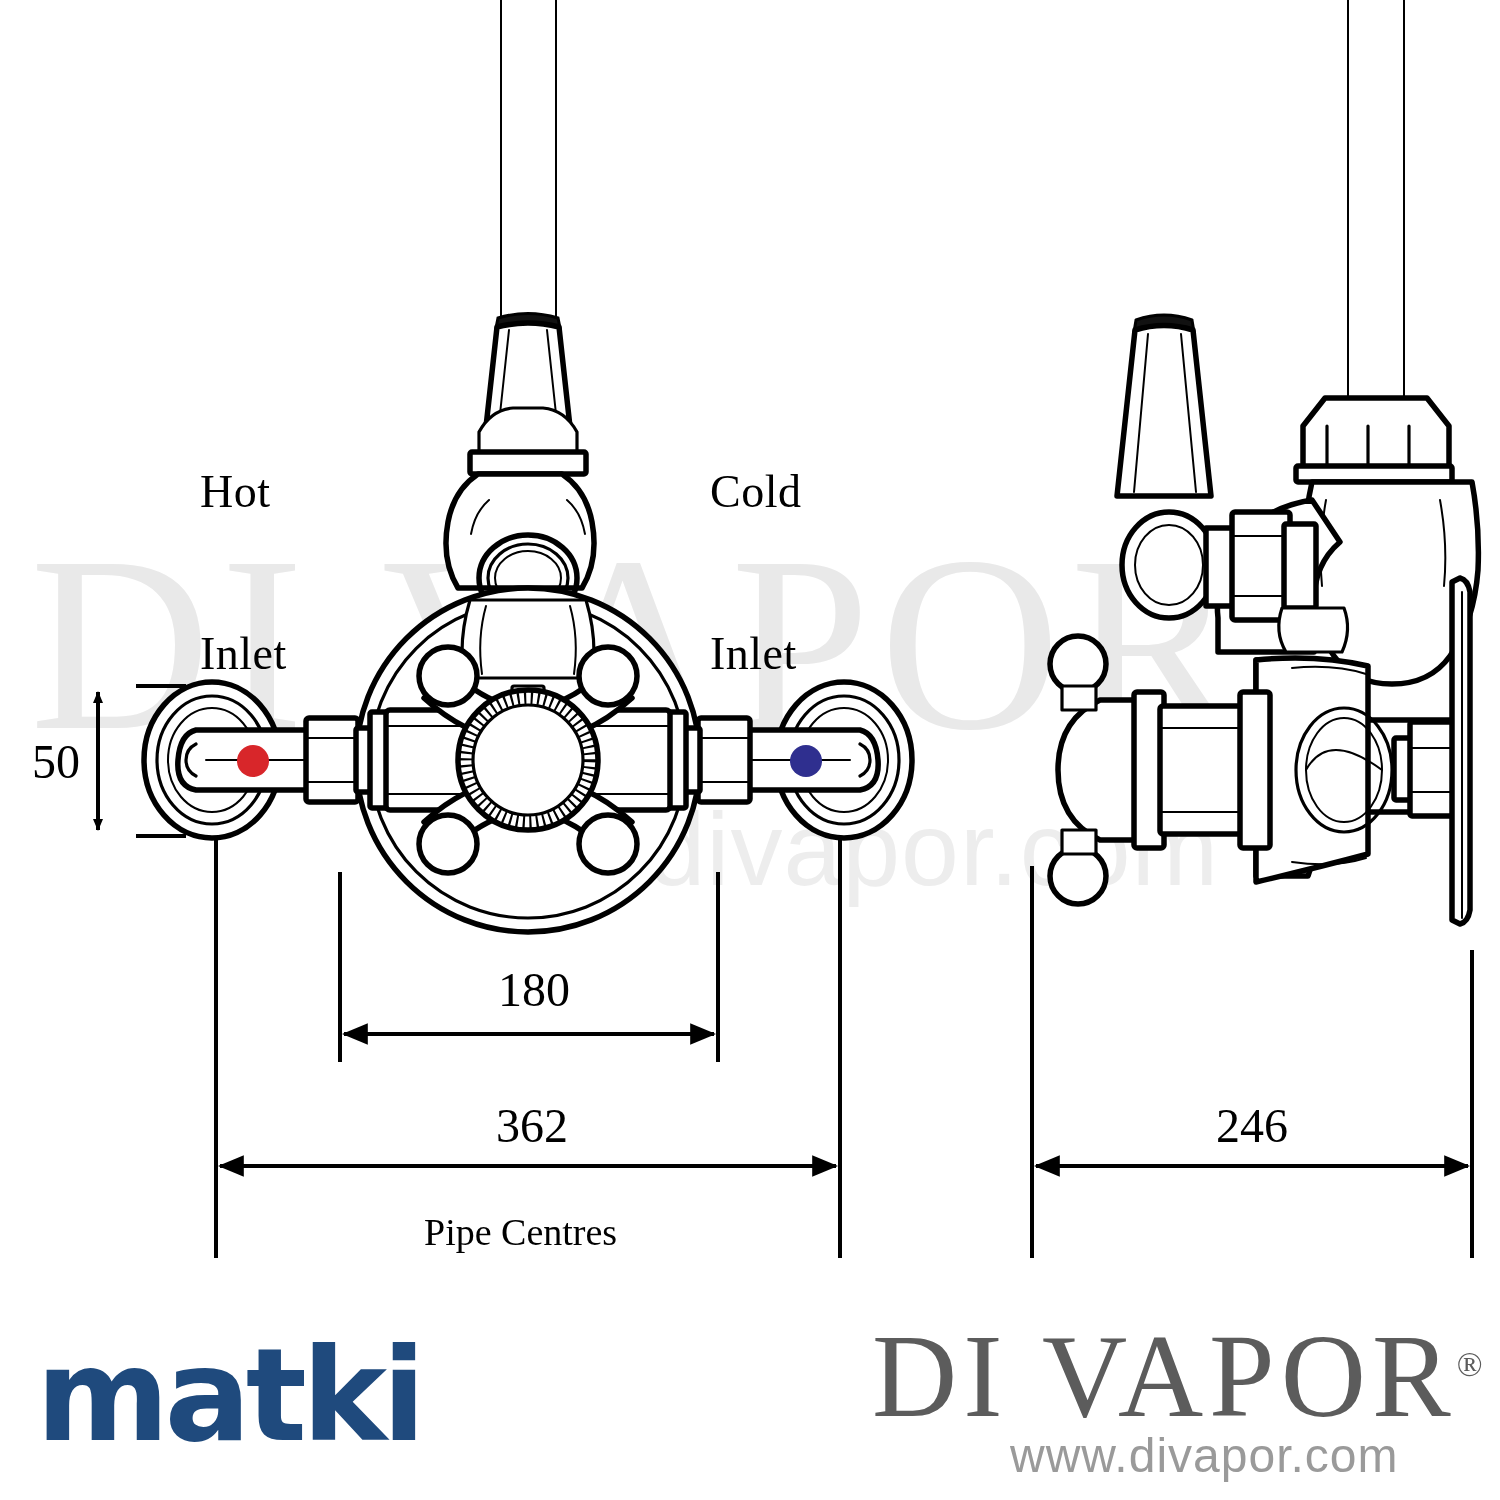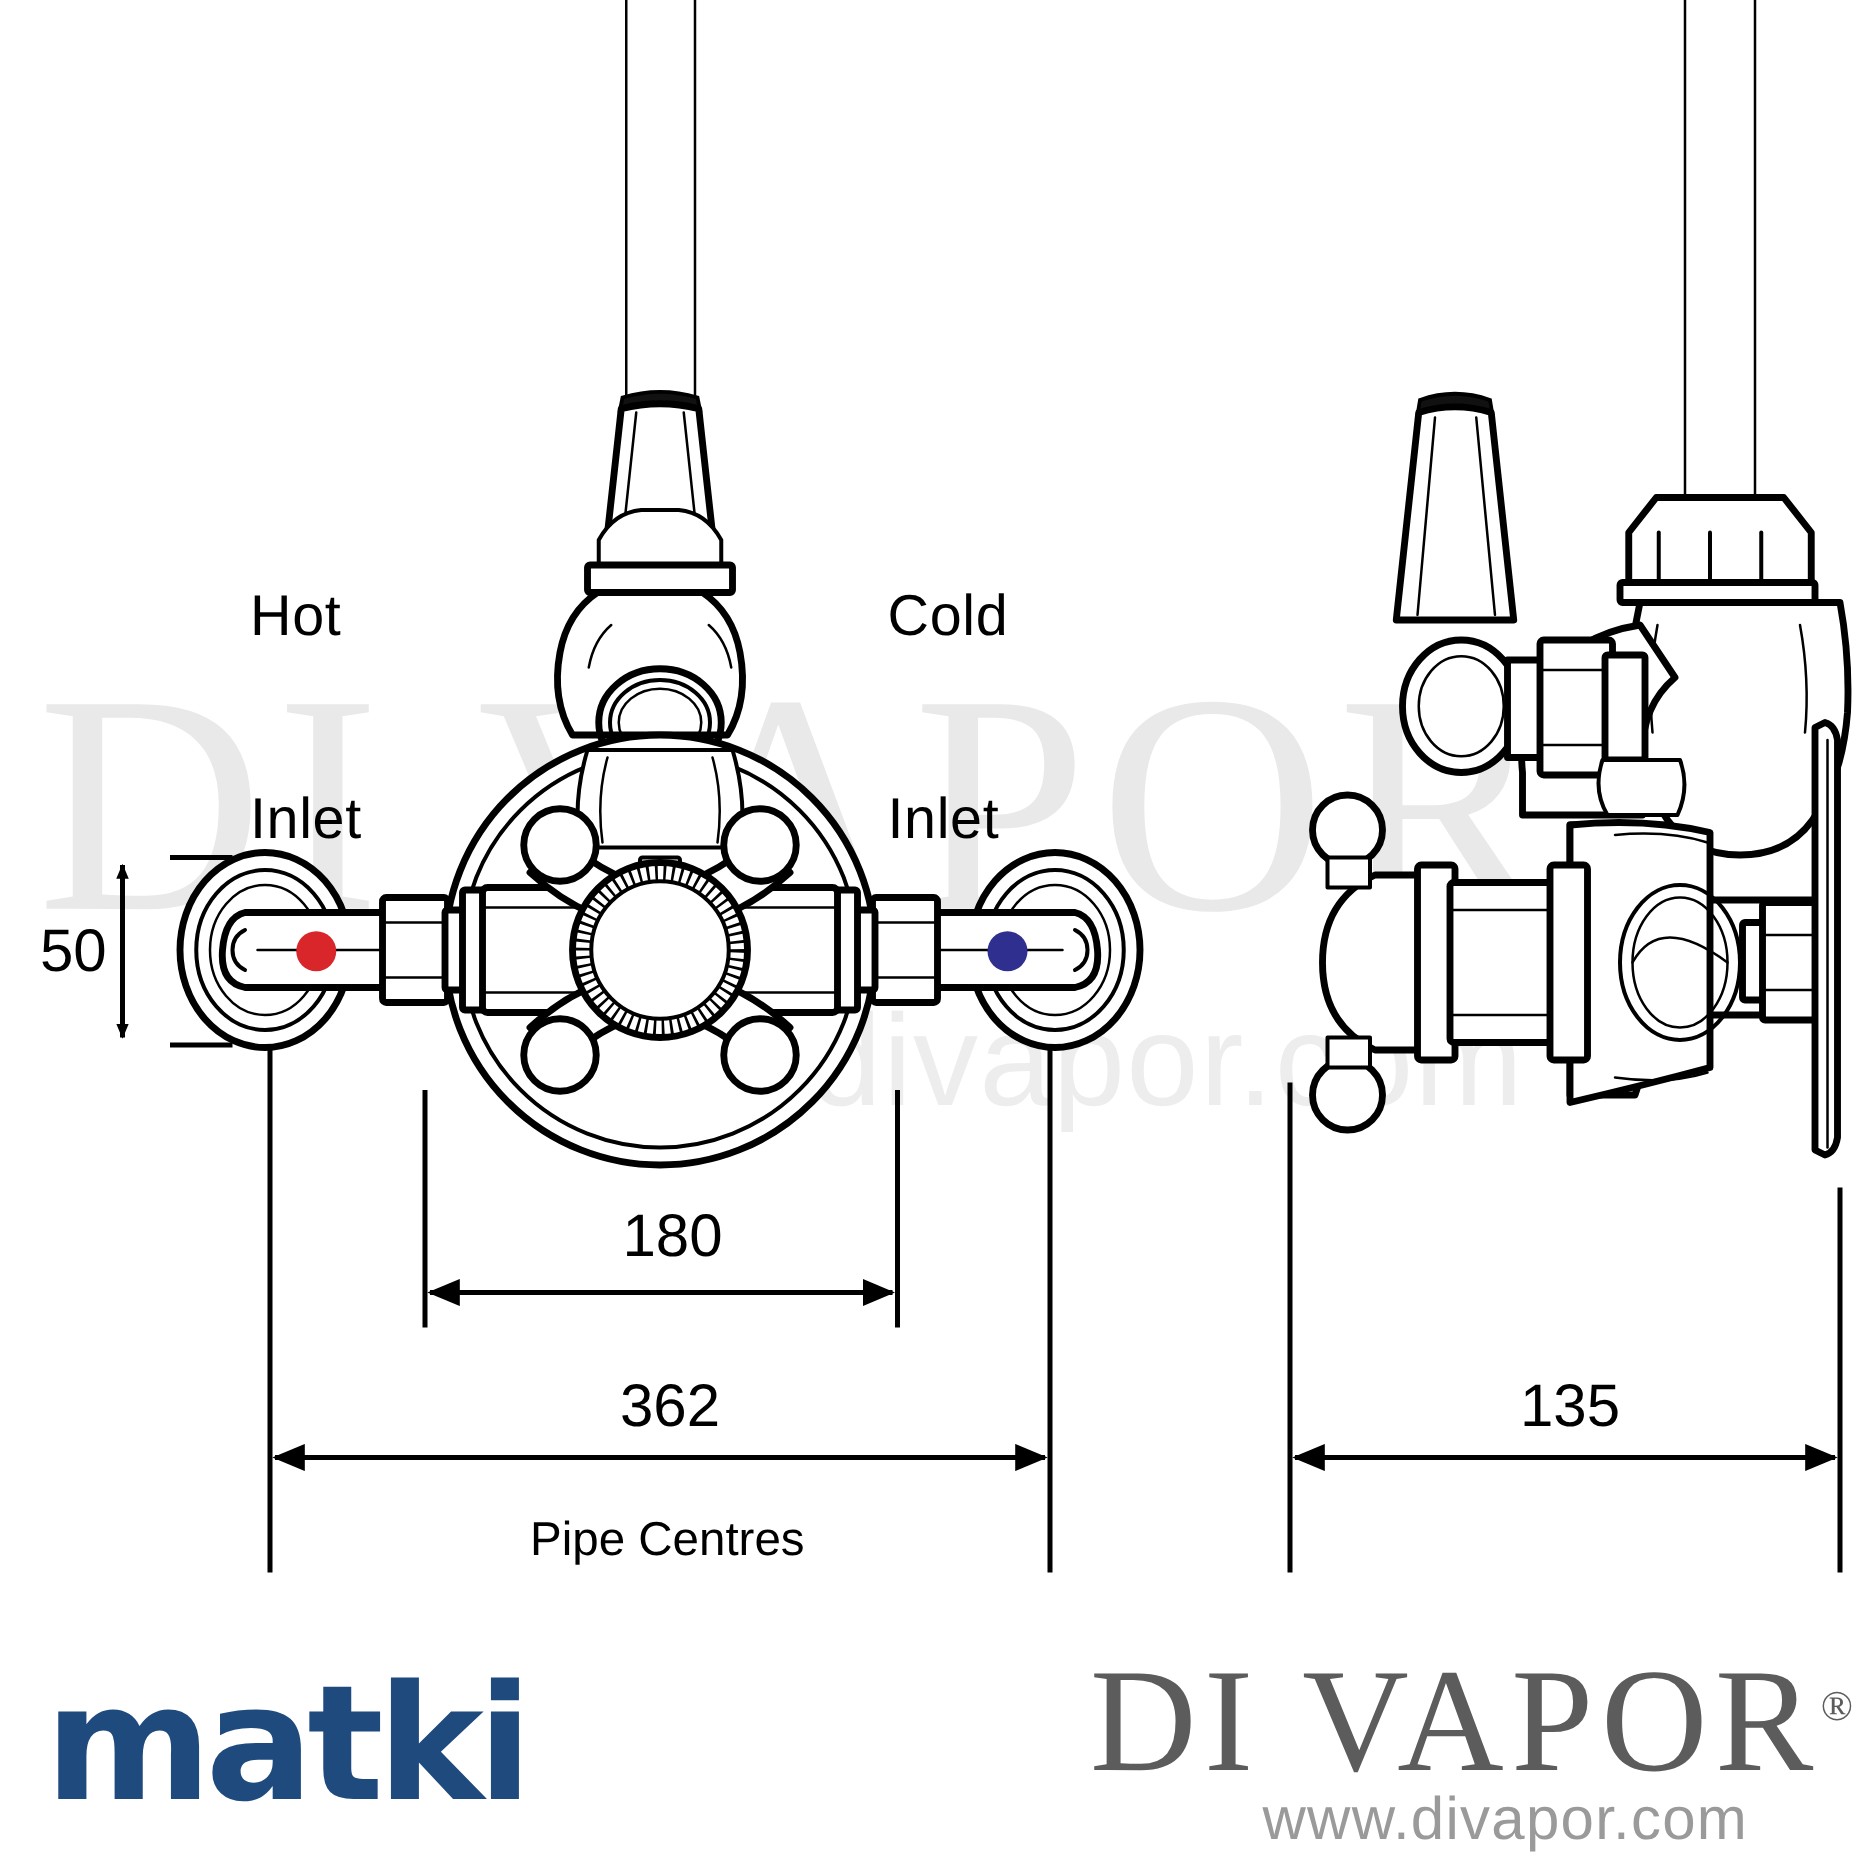--- a/index.html
+++ b/index.html
@@ -21,21 +21,21 @@
     position: absolute;
     left: 0; top: 0;
     width: 1500px;
     height: 1500px;
     overflow: visible;
   }
   .txt {
     position: absolute;
     white-space: pre;
     color: #000;
-    font-family: Liberation Sans, sans-serif;
+    font-family: Liberation Serif, serif;
     line-height: 1.18;
   }
   .label-inlet {
     font-size: 46px;
     letter-spacing: 0.5px;
   }
   .dim-text {
     font-size: 48px;
   }
   .dim-text-sm {
@@ -395,21 +395,21 @@
   </div>
 
   <div class="txt dim-text" style="left:32px; top:734px;">50</div>
 
   <div class="txt dim-text" style="left:498px; top:962px;">180</div>
 
   <div class="txt dim-text" style="left:496px; top:1098px;">362</div>
 
   <div class="txt dim-text-sm" style="left:424px; top:1210px;">Pipe Centres</div>
 
-  <div class="txt dim-text" style="left:1216px; top:1098px;">135</div>
+  <div class="txt dim-text" style="left:1216px; top:1098px;">246</div>
 
   <div class="logo-matki">matki</div>
 
   <div class="logo-div"><span>DI VAPOR</span><sup>®</sup></div>
 
   <div class="logo-url">www.divapor.com</div>
 
 </div>
 
 </body></html>

